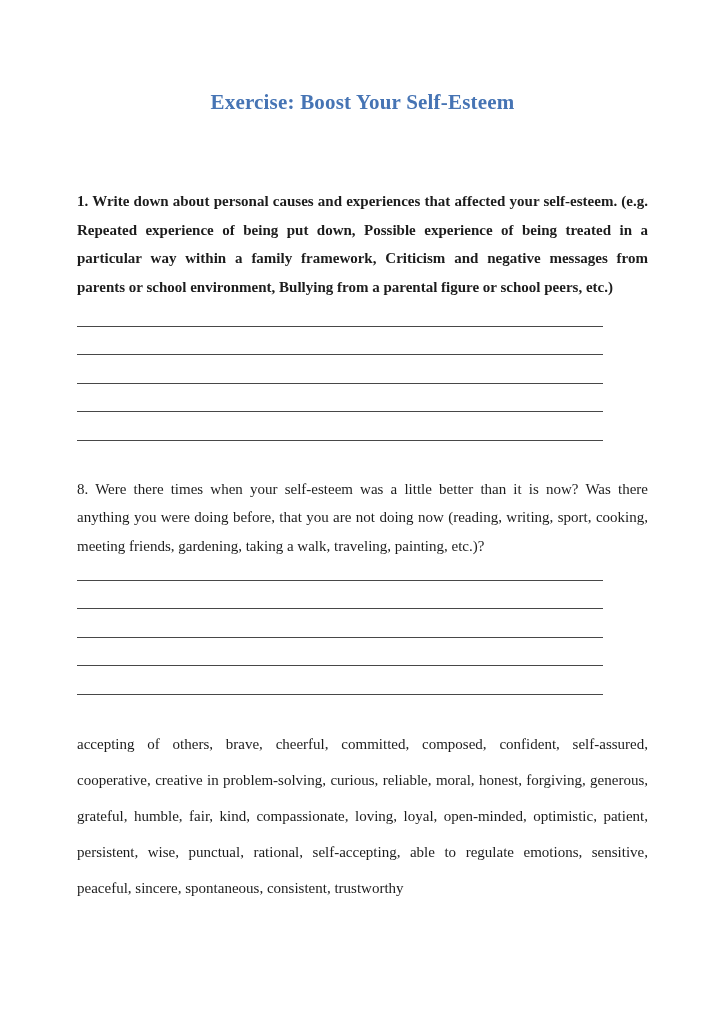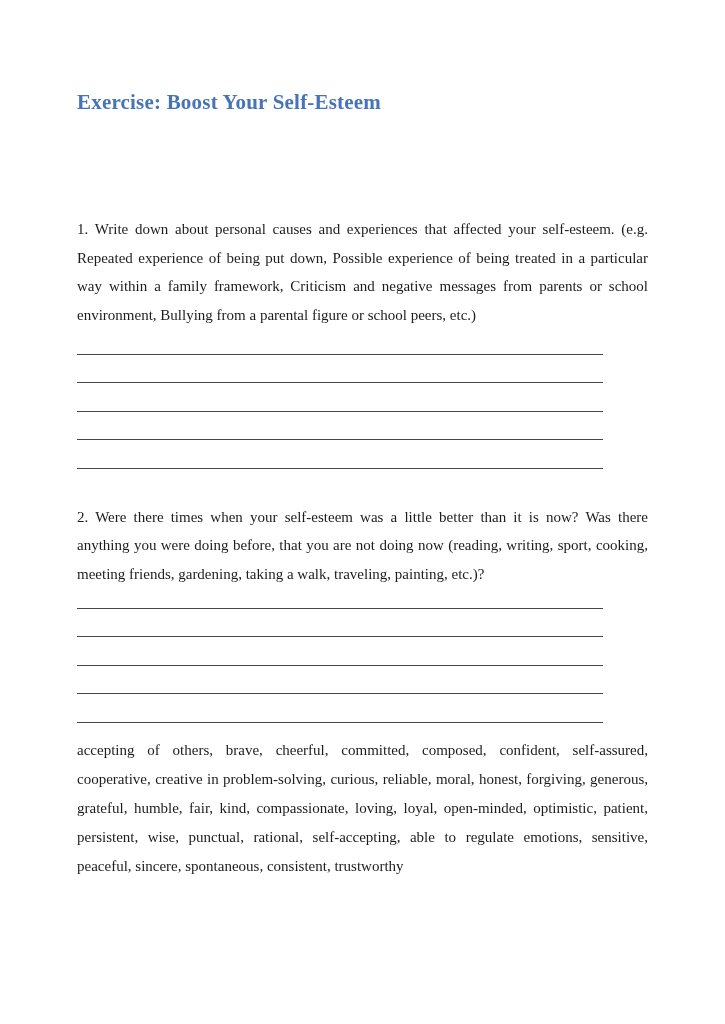--- a/index.html
+++ b/index.html
@@ -20,35 +20,36 @@
     color: var(--text-color);
   }
   .content {
     padding: 0 77px;
   }
   .title {
     margin-top: 89px;
     font-size: 21px;
     line-height: 26px;
     font-weight: bold;
+    text-align: center;
     color: var(--title-color);
     letter-spacing: 0.2px;
   }
   .prompt {
     font-size: 15px;
     line-height: 28.5px;
     text-align: justify;
   }
-  .prompt.q1 { margin-top: 100px; }
+  .prompt.q1 { margin-top: 72px; font-weight: bold; }
   .prompt.q2 { margin-top: 34px; }
   .prompt.q3 { margin-top: 36px; }
   .strengths {
-    margin-top: 13px;
+    margin-top: 31px;
     font-size: 15px;
-    line-height: 29px;
+    line-height: 36px;
     text-align: justify;
   }
   .answer-lines { width: 526px; }
   .answer-lines.g1 { margin-top: -3px; }
   .answer-lines.g2 { margin-top: -8px; }
   .answer-line {
     height: 28.5px;
     border-bottom: 1.5px solid var(--line-color);
   }
 </style>
@@ -63,21 +64,21 @@
     <p class="prompt q1">1. Write down about personal causes and experiences that affected your self-esteem. (e.g. Repeated experience of being put down, Possible experience of being treated in a particular way within a family framework, Criticism and negative messages from parents or school environment, Bullying from a parental figure or school peers, etc.)</p>
 
     <div class="answer-lines g1">
         <div class="answer-line"></div>
         <div class="answer-line"></div>
         <div class="answer-line"></div>
         <div class="answer-line"></div>
         <div class="answer-line"></div>
       </div>
 
-    <p class="prompt q2">2. Were there times when your self-esteem was a little better than it is now? Was there anything you were doing before, that you are not doing now (reading, writing, sport, cooking, meeting friends, gardening, taking a walk, traveling, painting, etc.)?</p>
+    <p class="prompt q2">8. Were there times when your self-esteem was a little better than it is now? Was there anything you were doing before, that you are not doing now (reading, writing, sport, cooking, meeting friends, gardening, taking a walk, traveling, painting, etc.)?</p>
 
     <div class="answer-lines g2">
         <div class="answer-line"></div>
         <div class="answer-line"></div>
         <div class="answer-line"></div>
         <div class="answer-line"></div>
         <div class="answer-line"></div>
       </div>
 
 

